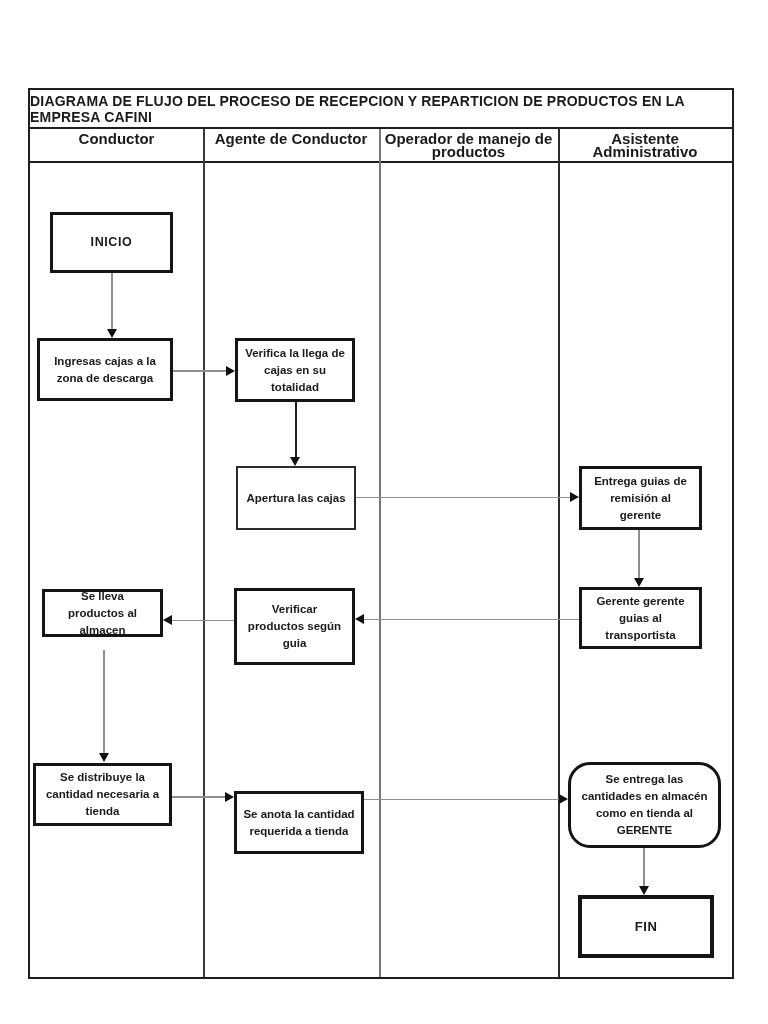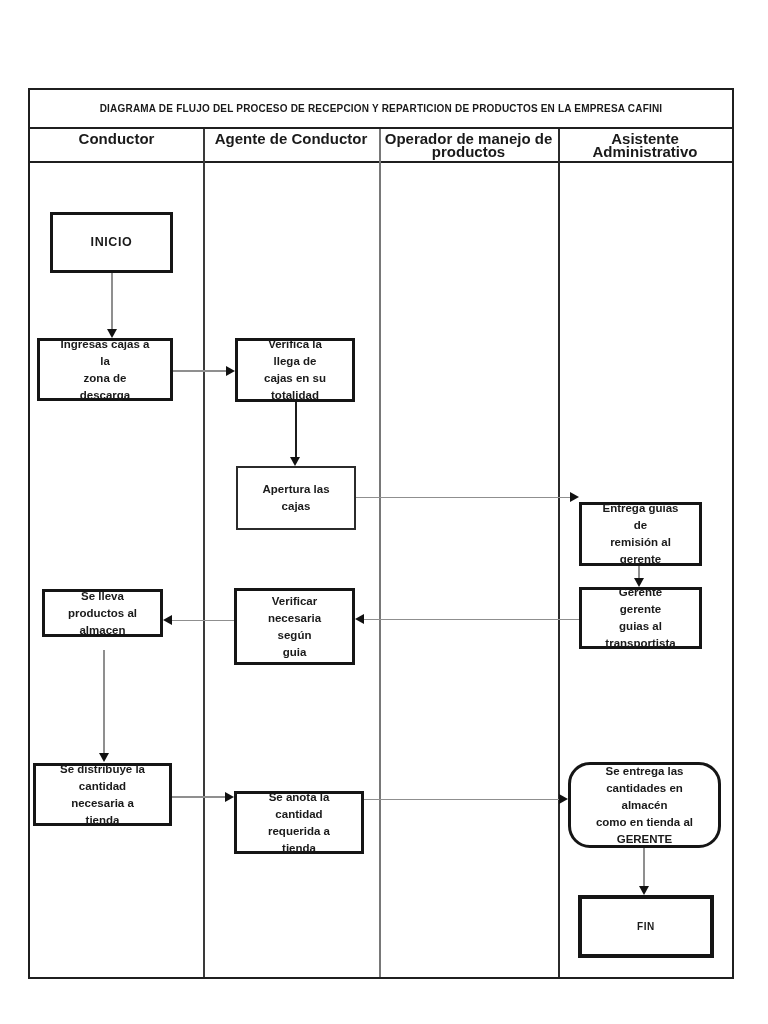--- a/index.html
+++ b/index.html
@@ -1,28 +1,28 @@
 <!DOCTYPE html>
 <html><head>
 <meta charset="utf-8">
 <style>
   html,body{margin:0;padding:0;background:#ffffff;}
   .page{position:relative;width:768px;height:1024px;background:#ffffff;overflow:hidden;
         font-family:"Liberation Sans",sans-serif;color:#1a1a1a;}
   .frame{position:absolute;left:28px;top:88px;width:706px;height:891px;
          border:2px solid #1f1f1f;box-sizing:border-box;background:transparent;}
   .title-row{height:37px;border-bottom:2px solid #1f1f1f;display:flex;align-items:center;
-             justify-content:center;font-size:10px;font-weight:700;letter-spacing:.2px;}
+             justify-content:center;font-size:14px;font-weight:700;letter-spacing:.2px;}
   .header-row{height:32px;border-bottom:2px solid #1f1f1f;display:flex;}
   .hcell{display:flex;justify-content:center;align-items:flex-start;padding-top:3px;
          font-size:15px;font-weight:700;text-align:center;white-space:pre-line;line-height:13px;box-sizing:border-box;}
   .vdivider{position:absolute;top:39px;bottom:0;}
   .node{position:absolute;background:#ffffff;border:3px solid #151515;box-sizing:border-box;
         display:flex;align-items:center;justify-content:center;text-align:center;
-        font-size:11.5px;font-weight:700;line-height:17px;white-space:pre-line;padding:18px;}
+        font-size:11.5px;font-weight:700;line-height:17px;white-space:pre-line;padding:2px;}
   .terminator{font-size:12.5px;letter-spacing:.6px;}
   .aline{position:absolute;background:#8f8f8f;}
   .ahead{position:absolute;width:0;height:0;}
   .ahead.down{border-left:5px solid transparent;border-right:5px solid transparent;border-top:9px solid #111;}
   .ahead.right{border-top:5px solid transparent;border-bottom:5px solid transparent;border-left:9px solid #111;}
   .ahead.left{border-top:5px solid transparent;border-bottom:5px solid transparent;border-right:9px solid #111;}
 </style>
 </head>
 <body>
 
@@ -79,43 +79,43 @@
 
   <div class="node" style="left:37px;top:338px;width:136px;height:63px;">Ingresas cajas a la
 zona de descarga</div>
 
   <div class="node" style="left:235px;top:338px;width:120px;height:64px;">Verifica la llega de
 cajas en su
 totalidad</div>
 
   <div class="node" style="left:236px;top:466px;width:120px;height:64px;border-width:2px;border-color:#2b2b2b;">Apertura las cajas</div>
 
-  <div class="node" style="left:579px;top:466px;width:123px;height:64px;margin-top:36px;">Entrega guias de
+  <div class="node" style="left:579px;top:466px;width:123px;height:64px;">Entrega guias de
 remisión al
 gerente</div>
 
   <div class="node" style="left:579px;top:587px;width:123px;height:62px;">Gerente gerente
 guias al
 transportista</div>
 
   <div class="node" style="left:42px;top:589px;width:121px;height:48px;">Se lleva
 productos al
 almacen</div>
 
   <div class="node" style="left:234px;top:588px;width:121px;height:77px;">Verificar
-necesaria según
+productos según
 guia</div>
 
   <div class="node" style="left:33px;top:763px;width:139px;height:63px;">Se distribuye la
 cantidad necesaria a
 tienda</div>
 
   <div class="node" style="left:234px;top:764px;width:130px;height:63px;margin-top:27px;">Se anota la cantidad
 requerida a tienda</div>
 
   <div class="node" style="left:568px;top:762px;width:153px;height:86px;border-radius:22px;">Se entrega las
 cantidades en almacén
 como en tienda al
 GERENTE</div>
 
-  <div class="node terminator" style="left:578px;top:895px;width:136px;height:63px;border-width:4px;font-size:10px;">FIN</div>
+  <div class="node terminator" style="left:578px;top:895px;width:136px;height:63px;border-width:4px;font-size:13px;">FIN</div>
 
 </div>
 
 </body></html>

